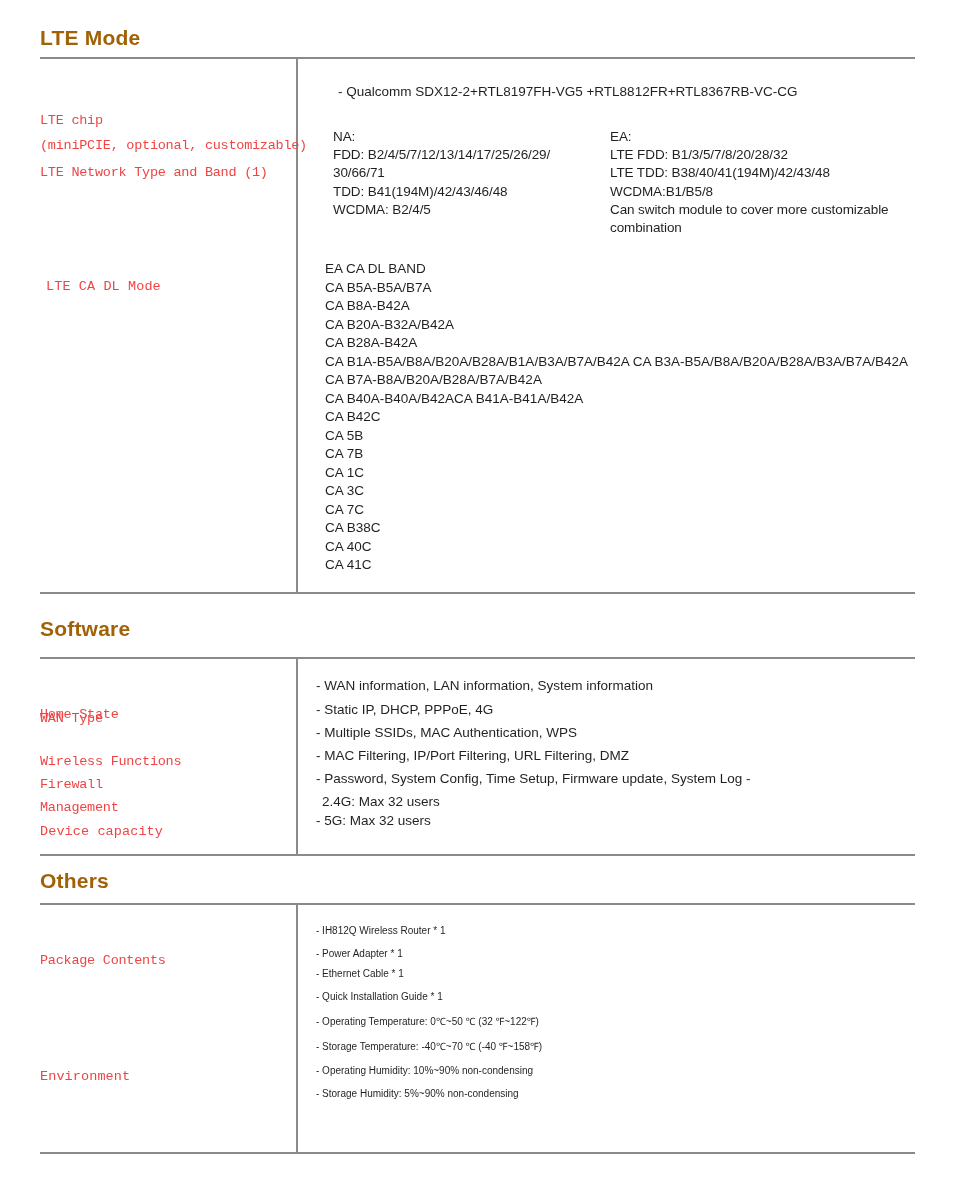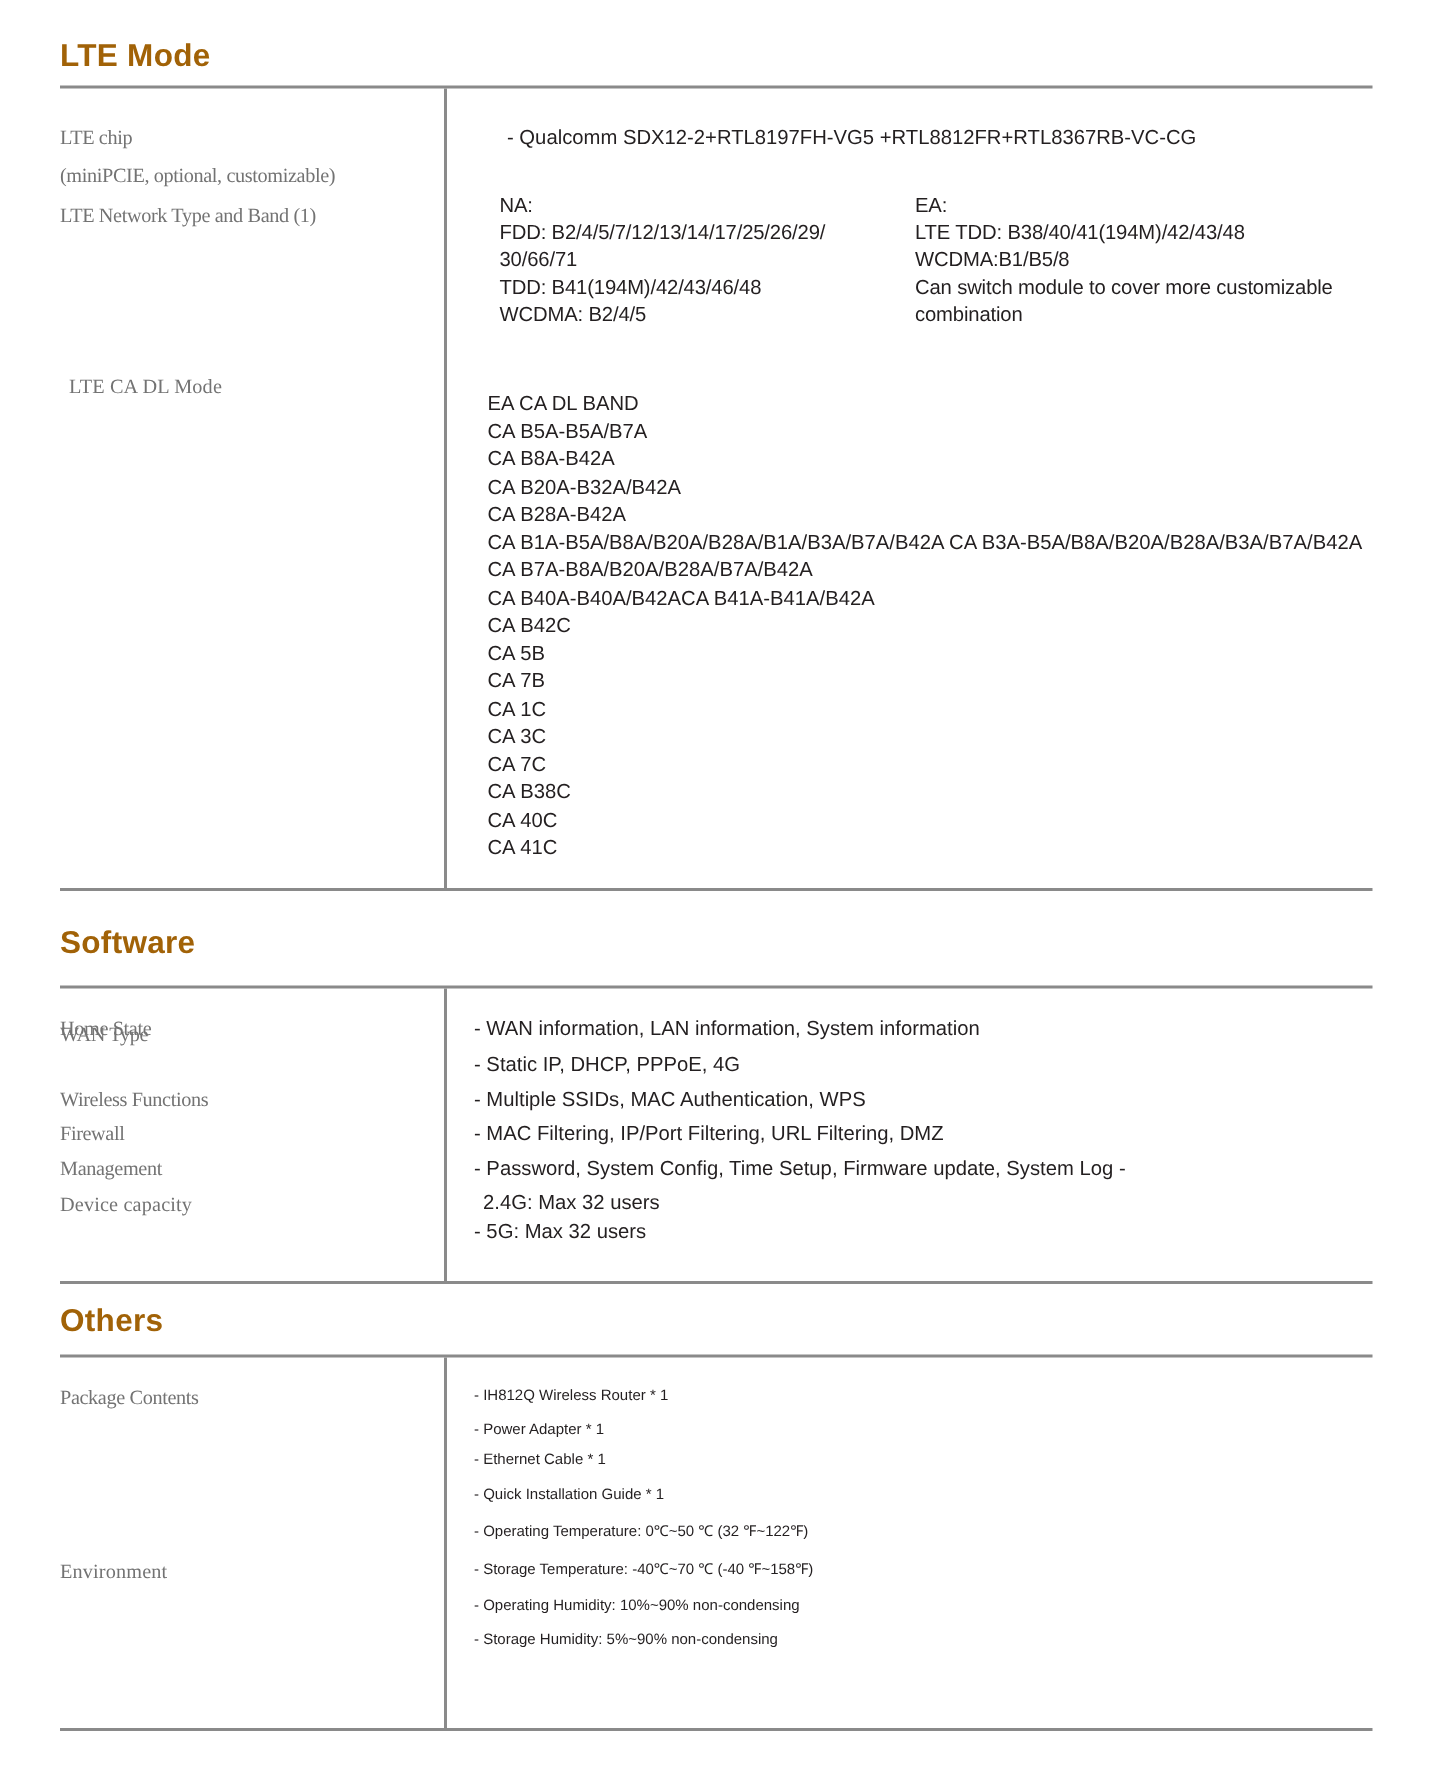--- a/index.html
+++ b/index.html
@@ -45,25 +45,26 @@
   .vrule {
     position: absolute;
     left: 296px;
     width: 0;
     border-left: 2px solid #8a8a8a;
   }
 
   
   .lbl {
     position: absolute;
-    font-family: Liberation Serif, serif;
+    font-family: Liberation Mono, monospace;
     font-size: 13.5px;
-    color: #737373;
+    color: #ef4444;
     white-space: nowrap;
     line-height: 23px;
+    margin-top: 29px;
   }
   .lbl.narrow { font-size: 13.5px; letter-spacing: -0.25px; }
   .lbl.plain  { font-size: 13.5px; letter-spacing: 0.1px; }
 
   .val {
     position: absolute;
     font-family: "Liberation Sans", sans-serif;
     font-size: 13.5px;
     color: #231f20;
     line-height: 23.5px;
@@ -108,20 +109,21 @@
   <div class="val tight" style="left:333px; top:128px; width:270px;">
     <div>NA:</div>
     <div>FDD: B2/4/5/7/12/13/14/17/25/26/29/</div>
     <div>30/66/71</div>
     <div>TDD: B41(194M)/42/43/46/48</div>
     <div>WCDMA: B2/4/5</div>
   </div>
 
   <div class="val tight" style="left:610px; top:128px; width:330px;">
     <div>EA:</div>
+    <div>LTE FDD: B1/3/5/7/8/20/28/32</div>
     <div>LTE TDD: B38/40/41(194M)/42/43/48</div>
     <div>WCDMA:B1/B5/8</div>
     <div>Can switch module to cover more customizable</div>
     <div>combination</div>
   </div>
 
   <div class="val mid lines" style="left:325px; top:260px; width:600px;">
     <div>EA CA DL BAND</div>
     <div>CA B5A-B5A/B7A</div>
     <div>CA B8A-B42A</div>

